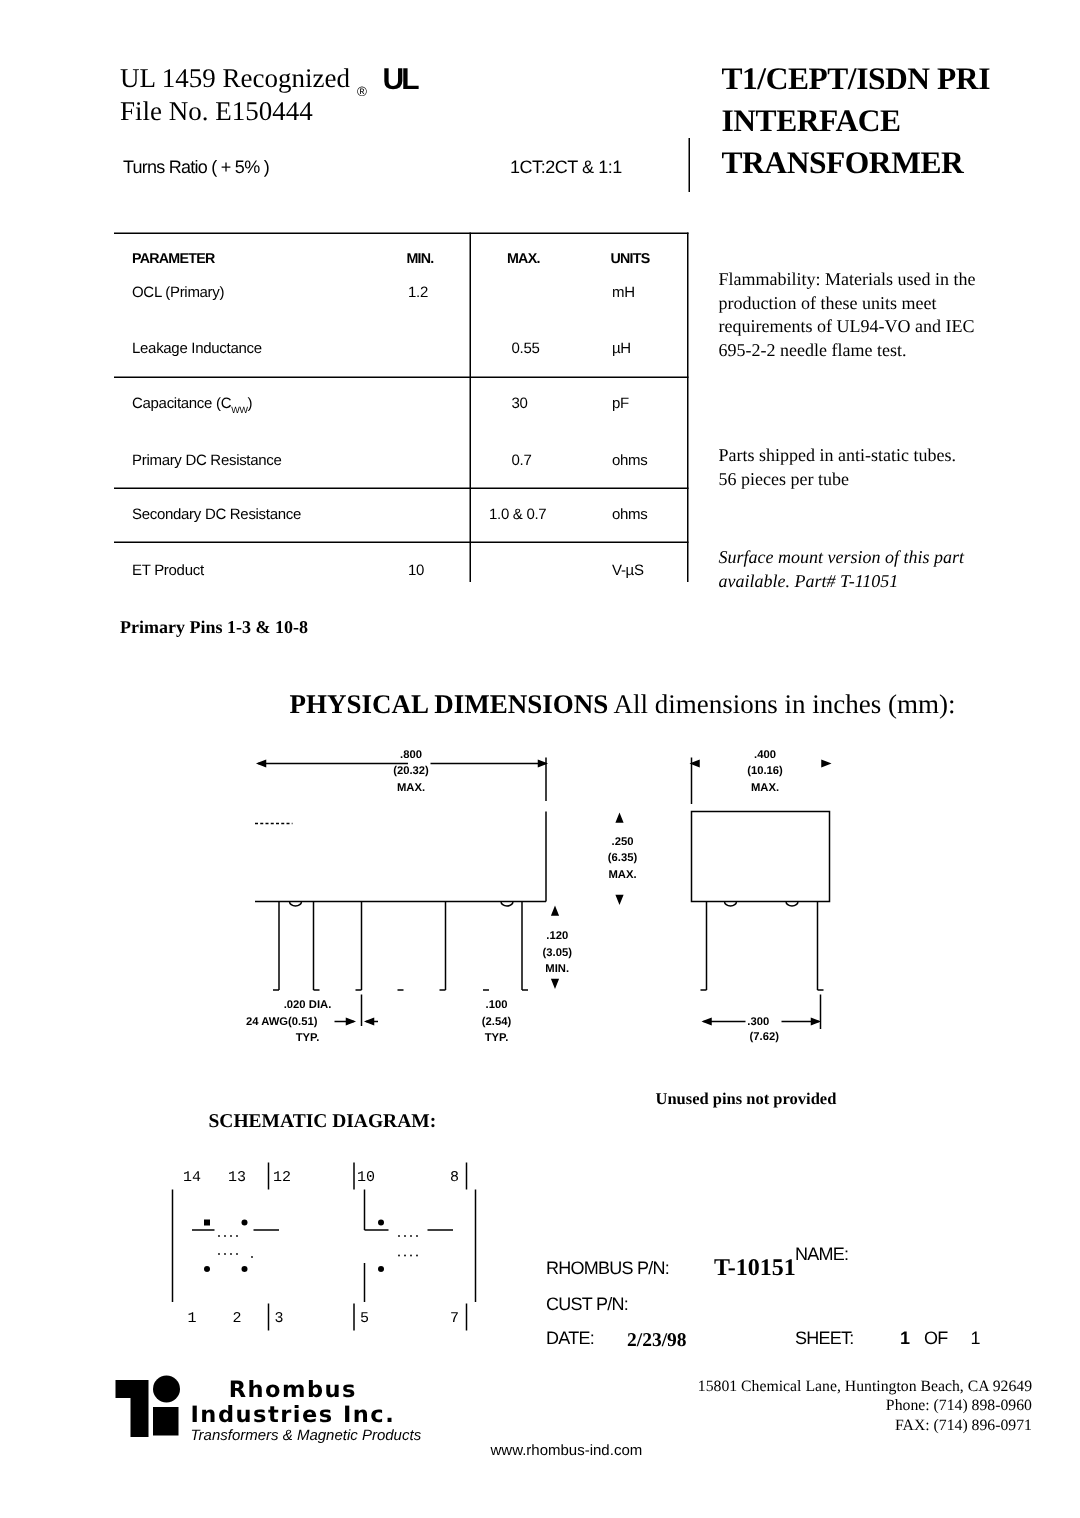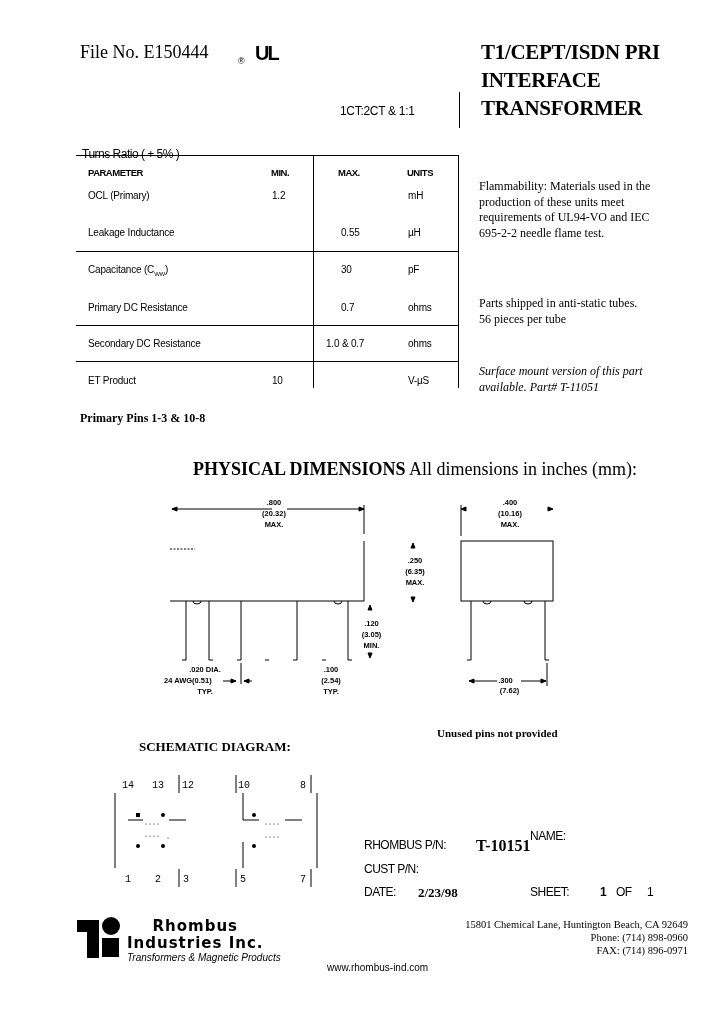--- a/index.html
+++ b/index.html
@@ -5,21 +5,21 @@
   html, body { margin:0; padding:0; background:#fff; }
   body { width:720px; height:1012px; position:relative; overflow:hidden; color:#000;
          font-family:"Liberation Serif", serif; }
   .abs { position:absolute; }
   .serif { font-family:"Liberation Serif", serif; }
   .ul-title { left:80px; top:41px; font-size:18px; line-height:22px; }
   .ul-mark { left:255px; top:42px; font-size:20px; font-weight:bold; font-family:"Liberation Sans", sans-serif; letter-spacing:-2px; }
   .ul-reg { left:238px; top:56px; font-size:9px; font-family:"Liberation Sans", sans-serif; }
   .title { left:481px; top:38px; font-size:21px; font-weight:bold; line-height:28px; letter-spacing:-0.3px; }
   .vbar { left:459px; top:92px; width:1px; height:36px; background:#000; }
-  .turns { left:82px; top:104px; font-size:12px; font-family:"Liberation Sans", sans-serif; letter-spacing:-0.5px;margin-top:43px; }
+  .turns { left:82px; top:104px; font-size:12px; font-family:"Liberation Sans", sans-serif; letter-spacing:-0.5px; }
   .turns-val { left:340px; top:104px; font-size:12px; font-family:"Liberation Sans", sans-serif; letter-spacing:-0.3px; }
 
   .table { left:76px; top:155px; width:383px; height:233px; }
   .tline { position:absolute; left:0; width:383px; height:1px; background:#000; }
   .vline { position:absolute; width:1px; background:#000; }
   .cell { position:absolute; font-family:"Liberation Sans", sans-serif; font-size:10px; letter-spacing:-0.2px; }
   .hdr { font-weight:bold; font-size:9.5px; letter-spacing:-0.5px; }
 
   .right-note { left:479px; font-size:12px; line-height:15.5px; width:190px; }
   .pins { left:80px; top:411px; font-size:12px; font-weight:bold; }
@@ -33,20 +33,21 @@
   .tb-b { font-family:"Liberation Serif", serif; font-weight:bold; font-size:16px; }
   .logo-name { left:127px; top:918px; font-family:"DejaVu Sans", sans-serif; font-weight:bold; font-size:15px; line-height:17px; letter-spacing:1px;text-align:center; }
   .logo-tag { left:127px; top:952px; font-family:"Liberation Sans", sans-serif; font-style:italic; font-size:10px; }
   .addr { right:32px; top:918px; text-align:right; font-size:10.5px; line-height:13px; }
   .web { left:327px; top:962px; font-family:"Liberation Sans", sans-serif; font-size:10px; }
 </style>
 </head>
 <body>
 
 <div class="abs ul-title serif">
+  <div>UL 1459 Recognized</div>
   <div>File No. E150444</div>
 </div>
 <div class="abs ul-reg">®</div>
 <div class="abs ul-mark">UL</div>
 
 <div class="abs title serif">
   <div>T1/CEPT/ISDN PRI</div>
   <div>INTERFACE</div>
   <div>TRANSFORMER</div>
 </div>

